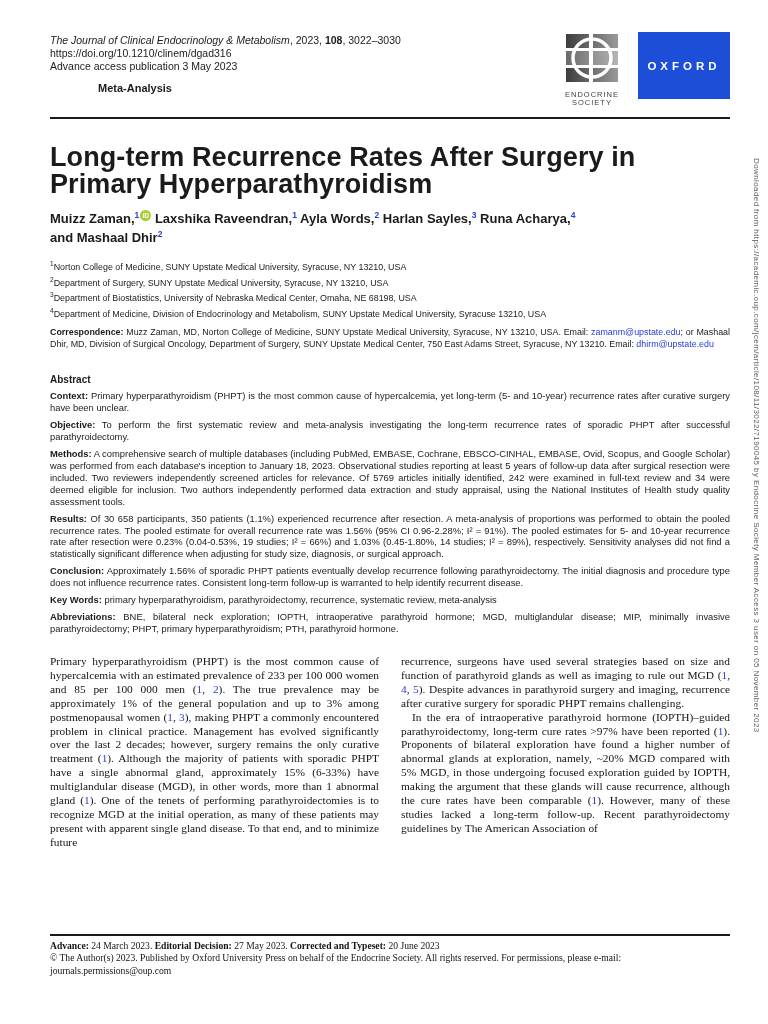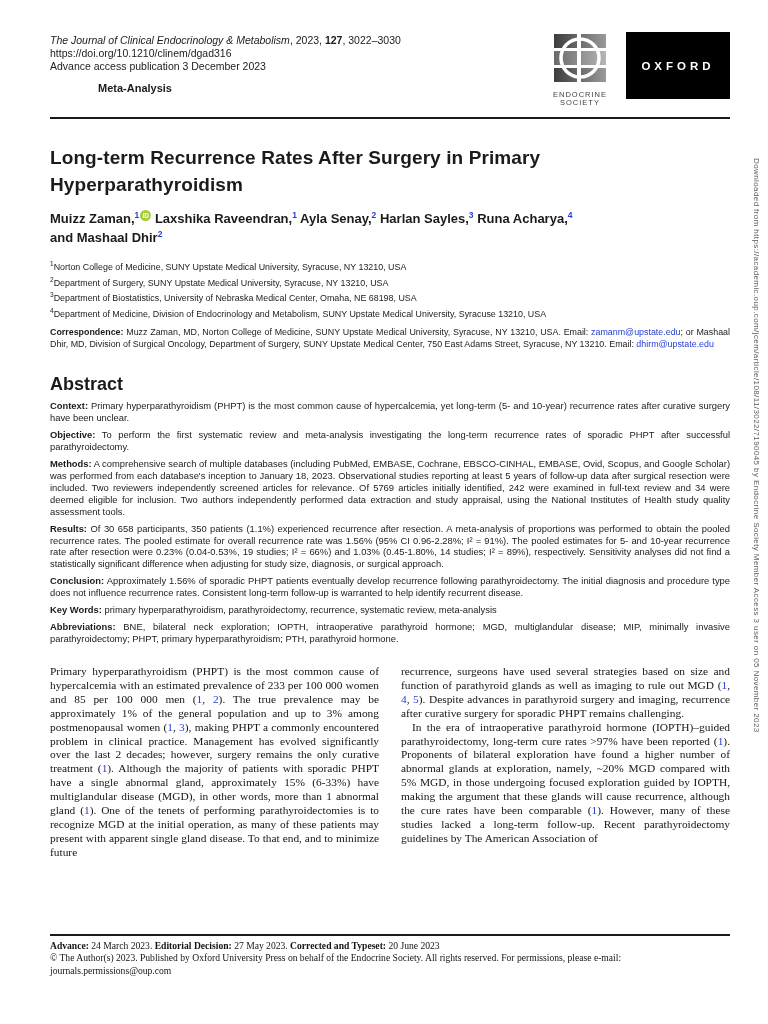--- a/index.html
+++ b/index.html
@@ -12,41 +12,41 @@
 
   
   .hdr{display:flex;justify-content:space-between;align-items:flex-start;}
   .hdr-left{font-size:10.5px;line-height:13px;}
   .hdr-left .jname{font-style:italic;}
   .hdr-left .vol{font-weight:bold;}
   .meta-type{font-weight:bold;font-size:11px;margin-top:9px;padding-left:48px;}
   .logos{display:flex;align-items:flex-start;gap:14px;margin-top:-2px;}
   .endo{display:flex;flex-direction:column;align-items:center;width:64px;}
   .endo-text{font-size:7.5px;line-height:8px;letter-spacing:1px;color:#3f3f3f;text-align:center;margin-top:3px;font-stretch:condensed;}
-  .oxford{width:104px;height:67px;background:#000000;color:#fff;display:flex;align-items:center;justify-content:center;
+  .oxford{width:92px;height:67px;background:#1d4ed8;color:#fff;display:flex;align-items:center;justify-content:center;
     font-size:11.5px;letter-spacing:4px;font-weight:bold;}
   .rule{border:0;border-top:2px solid #1a1a1a;margin:10px 0 0 0;}
 
   
-  .title{font-size:19px;font-weight:bold;line-height:27px;margin-top:25px;width:640px;letter-spacing:0.1px;}
+  .title{font-size:27px;font-weight:bold;line-height:27px;margin-top:25px;width:640px;letter-spacing:0.1px;}
   .authors{font-size:13px;font-weight:bold;margin-top:11px;line-height:19px;width:660px;}
   .authors .asup{color:#2740d3;font-weight:bold;font-size:8.5px;vertical-align:super;line-height:0;}
   .orcid{display:inline-block;width:11px;height:11px;border-radius:50%;background:#A6CE39;color:#fff;
     font-size:6.5px;font-weight:bold;text-align:center;line-height:11px;vertical-align:super;margin-left:1px;}
 
   
   .affils{margin-top:11px;font-size:8.9px;line-height:11.6px;}
   .affils sup{font-size:6.5px;}
   .corr{margin-top:7px;font-size:8.9px;line-height:11.6px;text-align:justify;}
   .corr b{font-weight:bold;}
   .lnk{color:#2740d3;}
 
   
   .abstract{margin-top:24px;}
-  .abs-h{font-size:18px;font-weight:bold;margin:0 0 5px 0;}
+  .abs-h{font-size:10px;font-weight:bold;margin:0 0 5px 0;}
   .abs-p{font-size:9.4px;line-height:11.9px;text-align:justify;margin:0 0 5px 0;}
   .abs-p b{font-weight:bold;}
 
   
   .bodycols{display:flex;gap:22px;margin-top:20px;font-family:"Liberation Serif",serif;
     font-size:11.4px;line-height:13.95px;text-align:justify;color:#141414;}
   .bodycols .col{flex:1;min-width:0;}
   .bodycols p{margin:0;}
   .bodycols p.ind{text-indent:11px;}
 
@@ -61,24 +61,24 @@
     font-size:8px;letter-spacing:0.4px;color:#5e5e5e;white-space:nowrap;}
 </style>
 </head>
 <body>
 
 <div class="content">
 
   <div class="hdr">
     <div class="hdr-left">
       <div>
-        <span class="jname">The Journal of Clinical Endocrinology &amp; Metabolism</span><span>, 2023, </span><span class="vol">127</span><span>, 3022–3030</span>
+        <span class="jname">The Journal of Clinical Endocrinology &amp; Metabolism</span><span>, 2023, </span><span class="vol">108</span><span>, 3022–3030</span>
       </div>
       <div>https://doi.org/10.1210/clinem/dgad316</div>
-      <div>Advance access publication 3 December 2023</div>
+      <div>Advance access publication 3 May 2023</div>
       <div class="meta-type">Meta-Analysis</div>
     </div>
     <div class="logos">
       <div class="endo">
         <span>
           <svg width="56" height="52" viewBox="0 0 56 52">
             <defs>
               <linearGradient id="g1" x1="0" y1="0" x2="1" y2="0">
                 <stop offset="0" stop-color="#3d3d3d"></stop>
                   <stop offset="1" stop-color="#9a9a9a"></stop>
@@ -99,21 +99,21 @@
           <div>ENDOCRINE</div>
           <div>SOCIETY</div>
         </div>
       </div>
       <div class="oxford">OXFORD</div>
     </div>
   </div>
   <hr class="rule">
 
   <div class="title">Long-term Recurrence Rates After Surgery in Primary Hyperparathyroidism</div>
-  <div class="authors"><span>Muizz Zaman,</span><span class="asup">1</span><span class="orcid">iD</span> <span>Laxshika Raveendran,</span><span class="asup">1</span> <span>Ayla Senay,</span><span class="asup">2</span> <span>Harlan Sayles,</span><span class="asup">3</span> <span>Runa Acharya,</span><span class="asup">4</span> <br><span>and Mashaal Dhir</span><span class="asup">2</span> </div>
+  <div class="authors"><span>Muizz Zaman,</span><span class="asup">1</span><span class="orcid">iD</span> <span>Laxshika Raveendran,</span><span class="asup">1</span> <span>Ayla Words,</span><span class="asup">2</span> <span>Harlan Sayles,</span><span class="asup">3</span> <span>Runa Acharya,</span><span class="asup">4</span> <br><span>and Mashaal Dhir</span><span class="asup">2</span> </div>
 
   <div class="affils">
       <div><sup>1</sup>Norton College of Medicine, SUNY Upstate Medical University, Syracuse, NY 13210, USA</div>
       <div><sup>2</sup>Department of Surgery, SUNY Upstate Medical University, Syracuse, NY 13210, USA</div>
       <div><sup>3</sup>Department of Biostatistics, University of Nebraska Medical Center, Omaha, NE 68198, USA</div>
       <div><sup>4</sup>Department of Medicine, Division of Endocrinology and Metabolism, SUNY Upstate Medical University, Syracuse 13210, USA</div>
     </div>
   <p class="corr"><b>Correspondence:</b><span> Muzz Zaman, MD, Norton College of Medicine, SUNY Upstate Medical University, Syracuse, NY 13210, USA. Email: <span class="lnk">zamanm@upstate.edu</span>; or Mashaal Dhir, MD, Division of Surgical Oncology, Department of Surgery, SUNY Upstate Medical Center, 750 East Adams Street, Syracuse, NY 13210. Email: <span class="lnk">dhirm@upstate.edu</span></span></p>
 
   <div class="abstract">

